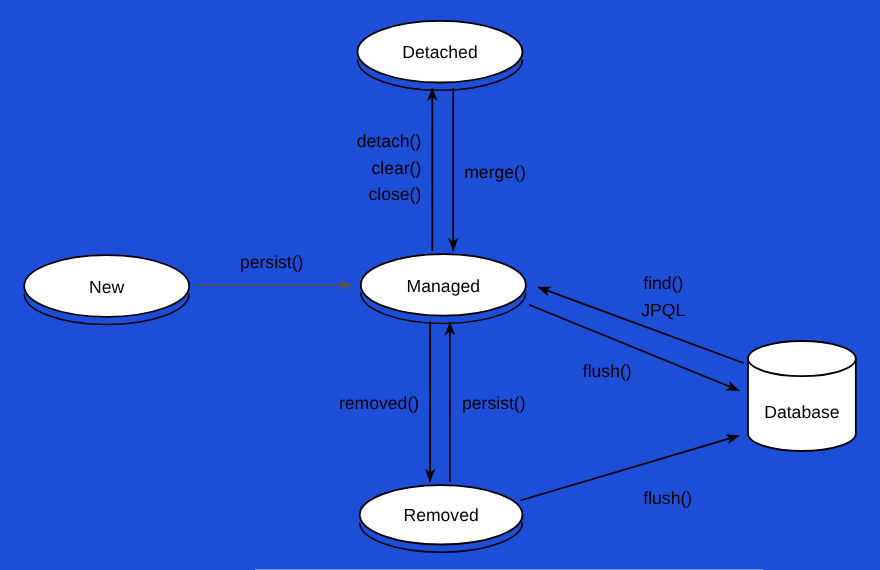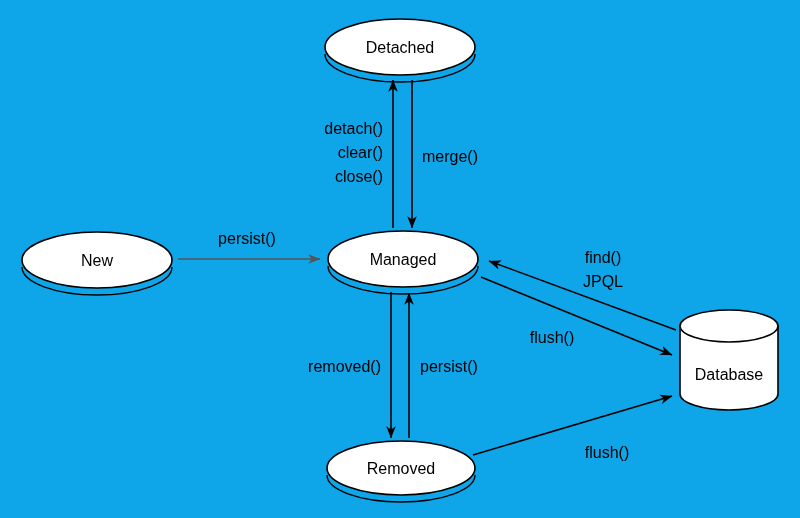--- a/index.html
+++ b/index.html
@@ -8,21 +8,21 @@
     background: #ffffff;
   }
   body {
     font-family: "Liberation Sans", sans-serif;
     color: #000000;
   }
   #diagram-canvas {
     position: relative;
     width: 800px;
     height: 518px;
-    background: #0ea5e9;
+    background: #1d4ed8;
     overflow: hidden;
   }
   #diagram-svg {
     position: absolute;
     left: 0;
     top: 0;
     width: 800px;
     height: 518px;
   }
   .node-label {

